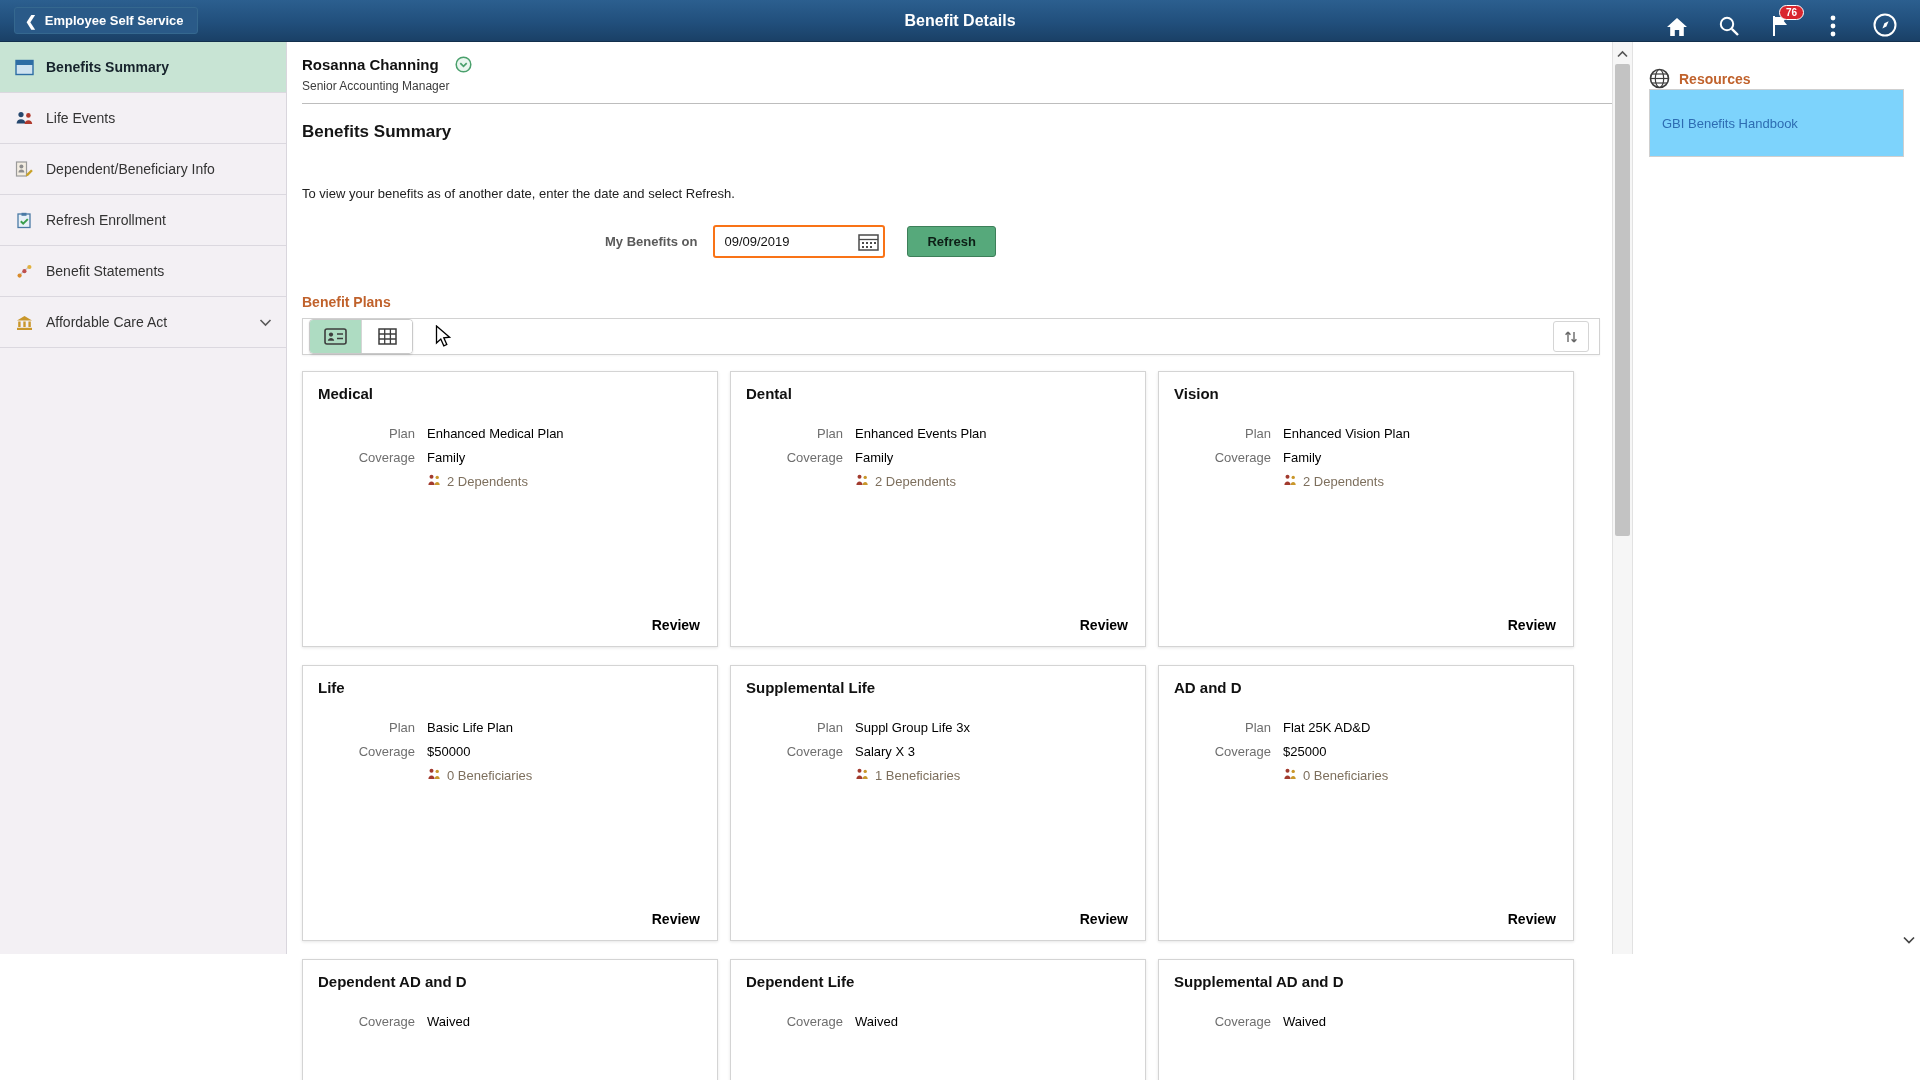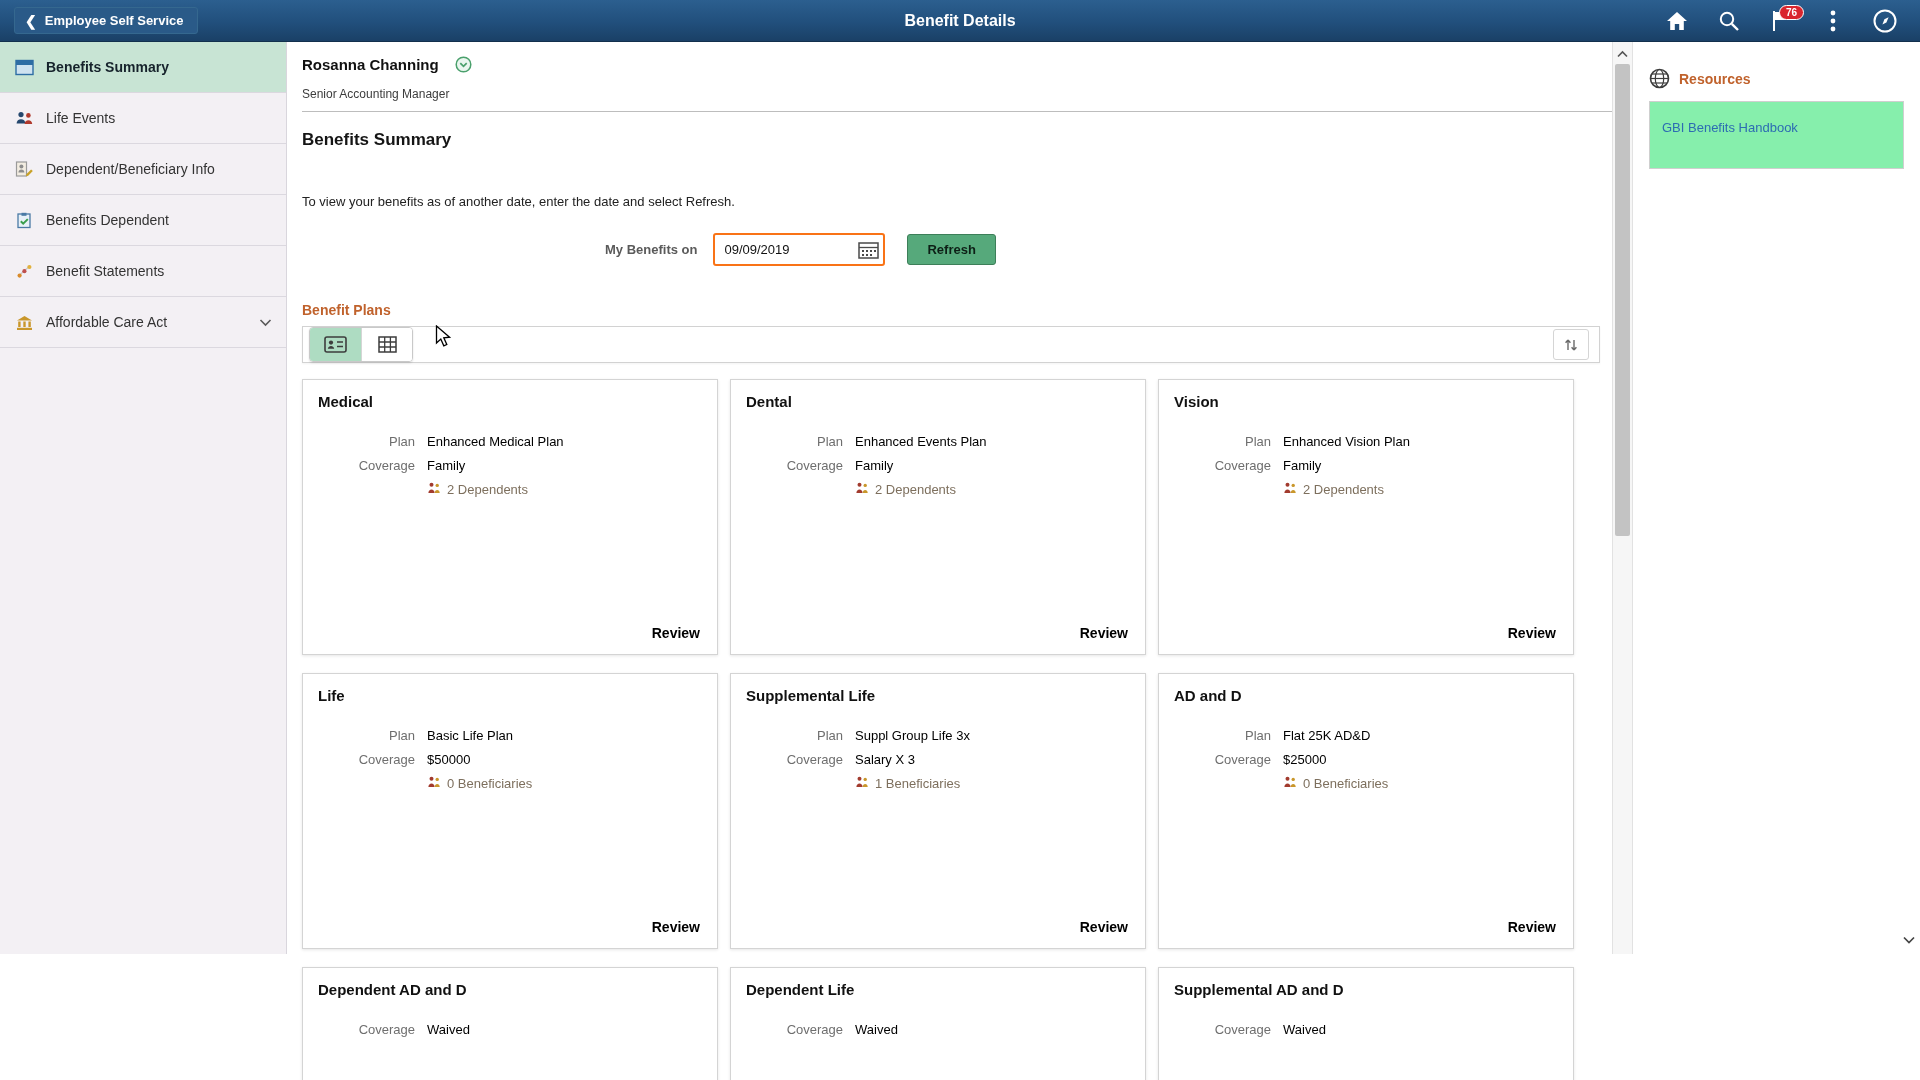--- a/index.html
+++ b/index.html
@@ -8,40 +8,40 @@
   .page { position:relative; width:1920px; height:1080px; overflow:hidden; }
 
   
   .topbar { position:relative; height:42px; background:linear-gradient(180deg,#2c5f8f 0%,#214f7c 55%,#1a4066 100%);
             display:flex; align-items:center; padding:0 14px; z-index:5; border-bottom:1px solid #12304d;}
   .back-btn { display:flex; align-items:center; gap:8px; background:#2a5a88; border:1px solid #35688f;
               border-radius:3px; padding:5px 14px 5px 10px; color:#fff; font-size:13px; font-weight:bold; cursor:pointer; }
   .back-chev { font-size:14px; line-height:1; }
   .topbar-title { position:absolute; left:0; right:0; text-align:center; color:#fff; font-size:16px; font-weight:bold; pointer-events:none; }
   .top-actions { margin-left:auto; display:flex; align-items:center; gap:10px; z-index:6;}
-  .tbtn { position:relative; width:42px; height:34px; display:flex; align-items:center; justify-content:center; cursor:pointer; }
+  .tbtn { position:relative; width:42px; height:34px; display:flex; align-items:flex-end; justify-content:center; cursor:pointer; }
   .badge { position:absolute; top:1px; right:-2px; background:#d9252e; border:1px solid #fff; color:#fff;
            font-size:10px; font-weight:bold; border-radius:9px; padding:1px 6px; line-height:11px; }
 
   
   .body-row { display:flex; height:912px; }
 
   
   .sidebar { width:287px; background:#f3f0f4; border-right:1px solid #d9d6dd; flex:none; }
   .side-item { display:flex; align-items:center; gap:12px; height:51px; padding:0 14px;
                border-bottom:1px solid #dbd8df; font-size:14px; color:#333; cursor:pointer; }
   .side-item .sicon { width:20px; display:flex; justify-content:center; flex:none; }
   .side-item.selected { background:#c8e4d4; font-weight:bold; color:#16222b; }
   .side-item .chev { margin-left:auto; color:#5a5a5a; font-size:13px; }
 
   
   .content { position:relative; width:1325px; flex:none; background:#fff; padding:10px 12px 0 15px; }
   .emp-name-row { display:flex; align-items:center; gap:16px; margin-top:4px; }
   .emp-name { font-size:15px; font-weight:bold; color:#111; }
-  .emp-title { font-size:12px; color:#3c3c3c; margin-top:14px; }
+  .emp-title { font-size:12px; color:#3c3c3c; margin-top:6px; }
   .emp-rule { border-bottom:1px solid #bdbdbd; margin:10px -12px 0 0; }
   .page-heading { font-size:17px; font-weight:bold; margin-top:18px; color:#151515; }
   .instruction { font-size:13px; color:#222; margin-top:44px; }
   .date-row { display:flex; align-items:center; margin:24px 0 0 262px; }
   .date-label { font-size:13px; font-weight:bold; color:#5a5a5a; margin-right:16px;margin-left:41px; }
   .date-wrap { position:relative; }
   .date-input { width:172px; height:33px; border:2px solid #f97316; border-radius:3px; padding:0 34px 0 9px;
                 font-size:13px; font-family:"Liberation Sans",sans-serif; color:#111; }
   .cal-btn { position:absolute; right:6px; top:7px; cursor:pointer; background:none; border:none; }
   .refresh-btn { margin-left:22px; background:#56a97b; border:1px solid #3d7f59; border-radius:3px;
@@ -71,21 +71,21 @@
   
   .vscroll { width:21px; flex:none; background:#f6f6f6; border-left:1px solid #e2e2e2; border-right:1px solid #e2e2e2;
              position:relative; }
   .vscroll .up-arrow { position:absolute; top:6px; left:0; right:0; text-align:center; color:#555; font-size:11px; cursor:pointer;}
   .vscroll .thumb { position:absolute; top:22px; left:2px; width:15px; height:472px; background:#c3c3c3; border-radius:2px; cursor:pointer; }
 
   
   .right-panel { flex:1; background:#fff; padding:26px 16px 0 16px; position:relative; }
   .res-header { display:flex; align-items:center; gap:9px; }
   .res-title { font-size:14px; font-weight:bold; color:#c0622c; }
-  .res-box { margin-top:12px; border:1px solid #cfcfcf; background:#86efac; height:68px; padding:16px 12px; }
+  .res-box { border:1px solid #cfcfcf; background:#7dd3fc; height:68px; padding:24px 12px; }
   .res-link { font-size:13px; color:#2d6cb2; cursor:pointer; }
 
   
   .edge-down { position:absolute; right:5px; bottom:6px; color:#444; font-size:13px; cursor:pointer; }
 
   
   .cursor { position:absolute; left:435px; top:325px; z-index:50; pointer-events:none; }
 </style>
 </head>
 <body>
@@ -168,21 +168,21 @@
         <span>Dependent/Beneficiary Info</span>
       </div>
       <div class="side-item">
         <span class="sicon">
           <svg width="19" height="17" viewBox="0 0 19 17">
               <rect x="3" y="2" width="12" height="13.5" fill="#e8f1f8" stroke="#4a7aa5" stroke-width="1.3"></rect>
               <rect x="6.5" y="0.8" width="5" height="3" fill="#4a7aa5"></rect>
               <path d="M5.8 9.3l2.4 2.4 4.6-4.6" stroke="#3a9e4e" stroke-width="2" fill="none"></path>
             </svg>
         </span>
-        <span>Benefits Dependent</span>
+        <span>Refresh Enrollment</span>
       </div>
       <div class="side-item">
         <span class="sicon">
           <svg width="19" height="17" viewBox="0 0 19 17">
               <path d="M3 13.5L9 8l6-5" stroke="#c9c9c9" stroke-width="1.2" fill="none"></path>
               <circle cx="4.6" cy="12.6" r="2.1" fill="#d98b2b"></circle>
               <circle cx="9.4" cy="8.2" r="2.1" fill="#c0504d"></circle>
               <circle cx="14.4" cy="4" r="2.1" fill="#e2b13c"></circle>
             </svg>
         </span>

